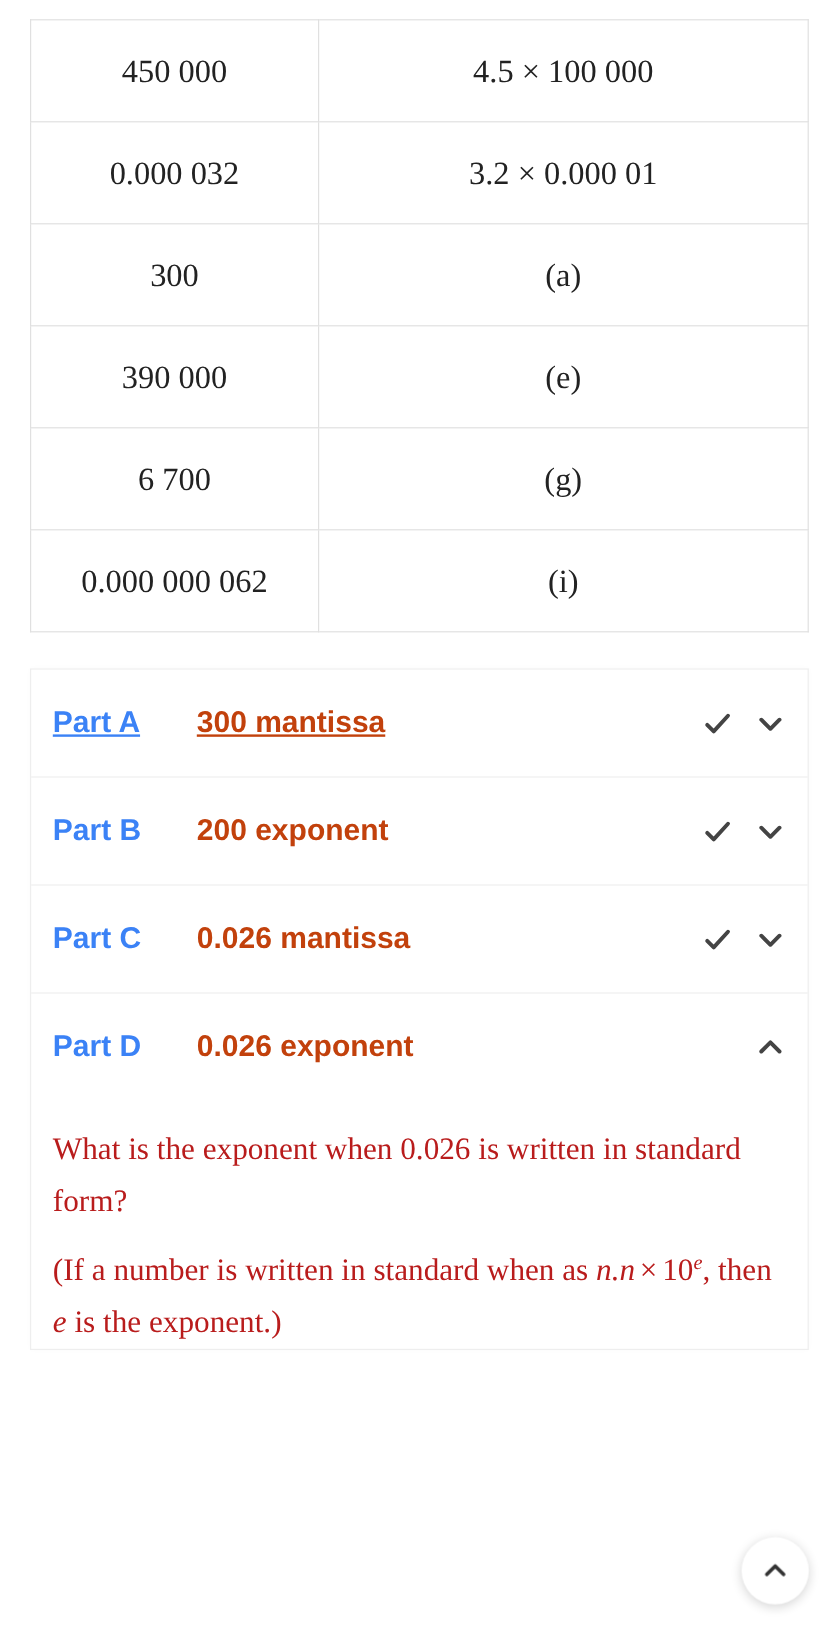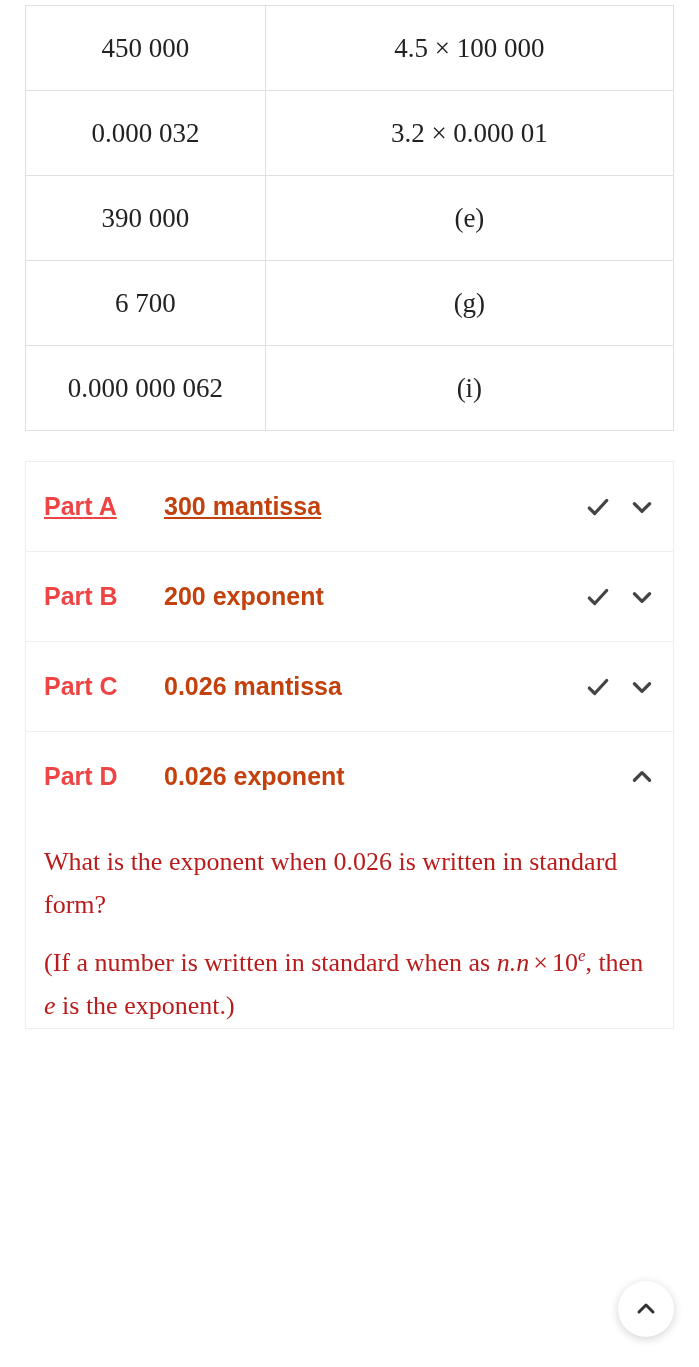--- a/index.html
+++ b/index.html
@@ -5,21 +5,21 @@
   * { box-sizing: border-box; }
   body {
     margin: 0;
     padding: 0;
     font-family: Georgia, 'Times New Roman', serif;
     background: #fff;
     width: 699px;
     color: #222;
   }
   .container {
-    padding: 5px 25px;
+    padding: 16px 25px;
   }
   table.data-table {
     width: 100%;
     border-collapse: collapse;
     margin-bottom: 30px;
   }
   table.data-table td {
     border: 1px solid #e0e0e0;
     text-align: center;
     vertical-align: middle;
@@ -41,21 +41,21 @@
     display: flex;
     align-items: center;
     padding: 30px 18px;
     border-bottom: 1px solid #eee;
     font-family: Arial, Helvetica, sans-serif;
   }
   .part-row.expanded-row {
     border-bottom: none;
   }
   .part-label {
-    color: #ef4444;
+    color: #3b82f6;
     font-weight: bold;
     font-size: 25px;
     width: 120px;
     flex-shrink: 0;
   }
   .part-label.underlined {
     text-decoration: underline;
   }
   .part-title {
     font-size: 25px;
@@ -132,20 +132,24 @@
     <tbody>
         <tr>
       <td class="col1">450 000</td>
       <td class="col2">4.5 × 100 000</td>
     </tr>
     <tr>
       <td class="col1">0.000 032</td>
       <td class="col2">3.2 × 0.000 01</td>
     </tr>
     <tr>
+      <td class="col1">300</td>
+      <td class="col2">(a)</td>
+    </tr>
+    <tr>
       <td class="col1">390 000</td>
       <td class="col2">(e)</td>
     </tr>
     <tr>
       <td class="col1">6 700</td>
       <td class="col2">(g)</td>
     </tr>
     <tr>
       <td class="col1">0.000 000 062</td>
       <td class="col2">(i)</td>

